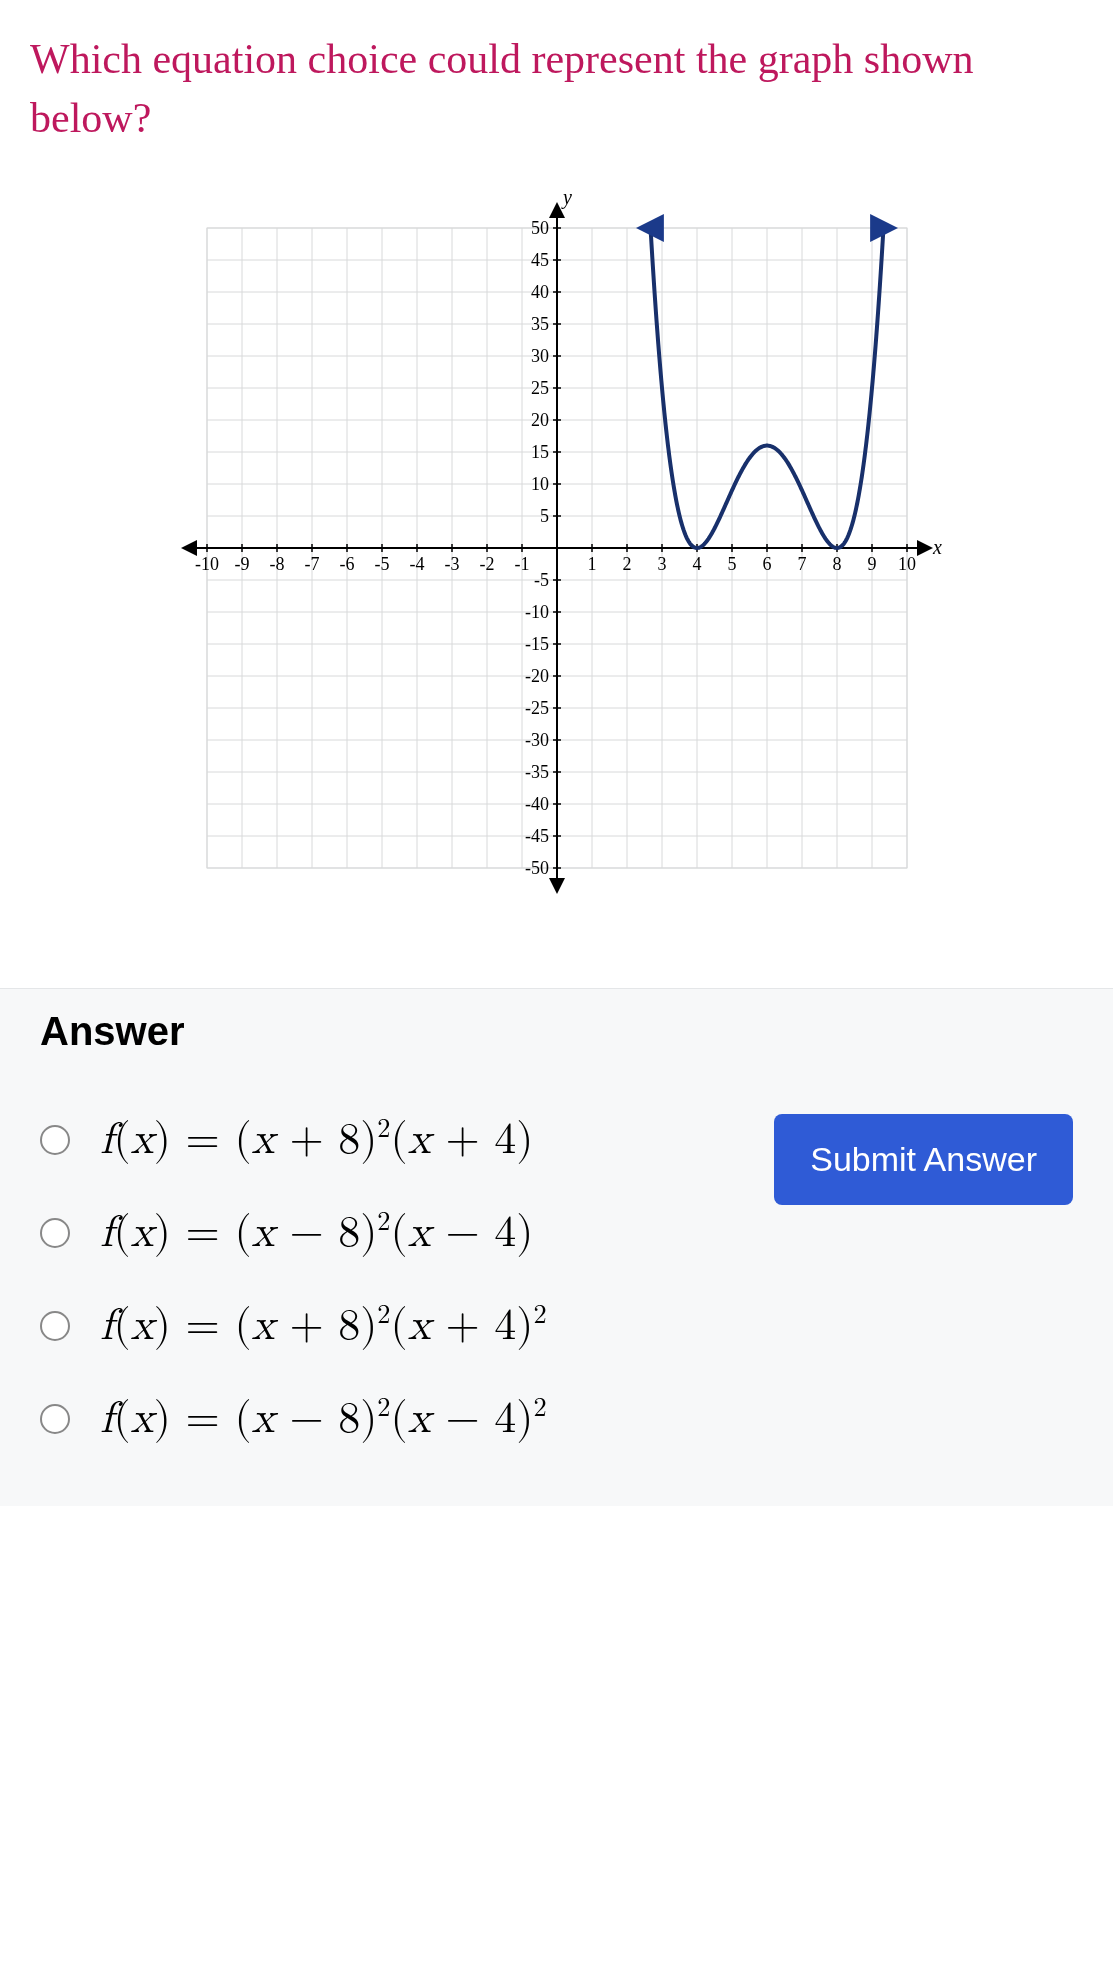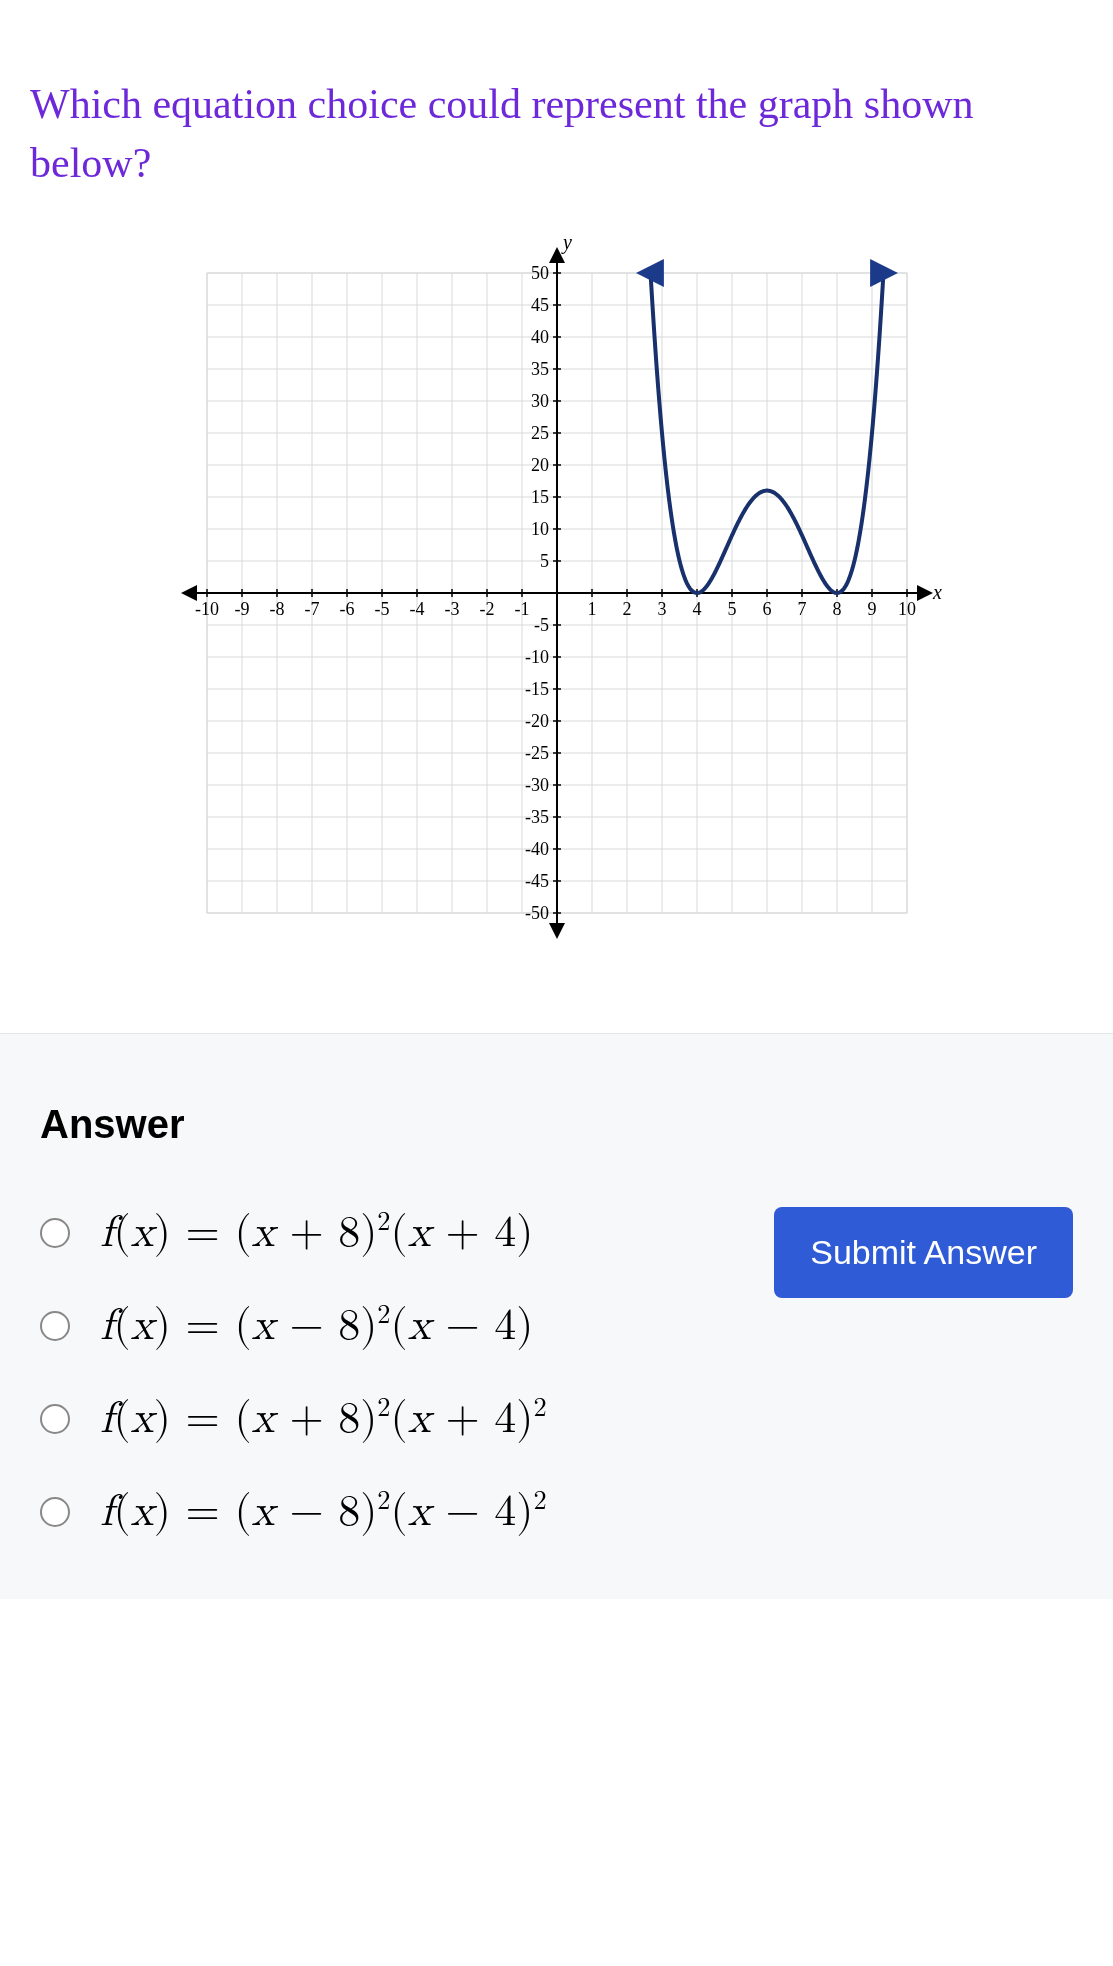--- a/index.html
+++ b/index.html
@@ -5,34 +5,33 @@
     * { box-sizing: border-box; margin: 0; padding: 0; }
     body {
       font-family: Georgia, 'Times New Roman', serif;
       background: #fff;
       width: 1113px;
       padding: 30px 30px 60px 30px;
     }
     .question {
       font-size: 42px;
       line-height: 1.4;
-      color: #6d28d9;
+      color: #be185d;
       margin-bottom: 40px;
-      margin-top: 45px;
     }
     .chart-wrapper {
       display: flex;
       justify-content: center;
       margin-bottom: 80px;
     }
     svg.chart { display: block; }
     .answer-section {
       background: #f7f8f9;
       border-top: 1px solid #e4e6e8;
-      padding: 68px 40px 60px 10px;
+      padding: 20px 40px 60px 10px;
       margin-left: -30px;
       margin-right: -30px;
       padding-left: 40px;
       padding-right: 40px;
     }
     .answer-title {
       font-family: Arial, Helvetica, sans-serif;
       font-weight: 700;
       font-size: 40px;
       color: #000;

